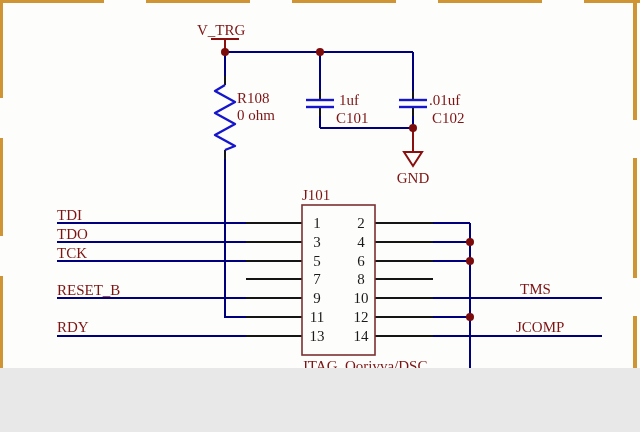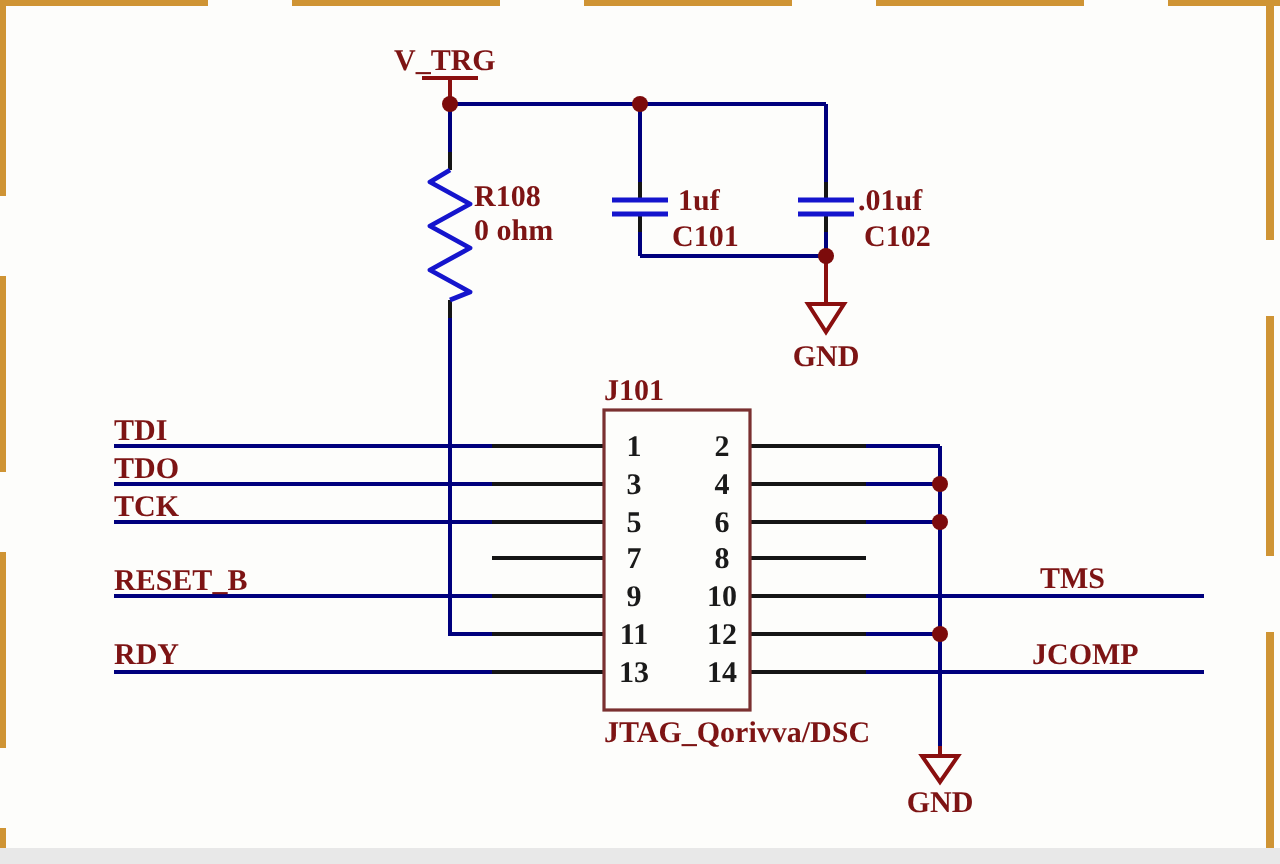--- a/index.html
+++ b/index.html
@@ -1,22 +1,21 @@
 <!DOCTYPE html>
 <html><head>
 <meta charset="utf-8">
 <style>
   html,body{margin:0;padding:0;background:#e8e8e8;}
   .page{
     position:relative;
-    width:640px;height:424px;
+    width:640px;height:368px;
     background:#fdfdfb;
     overflow:hidden;
     font-family:"Liberation Serif","DejaVu Serif",serif;
-    font-weight:bold;
   }
   
   .border-strip{position:absolute;}
   .border-top{left:0;top:0;width:640px;height:3px;
     background:repeating-linear-gradient(90deg,#cf9434 0 104px,rgba(0,0,0,0) 104px 146px);}
   .border-bottom{left:0;top:425px;width:640px;height:4px;
     background:repeating-linear-gradient(90deg,rgba(0,0,0,0) 0 38px,#cf9434 38px 142px);}
   .border-left{left:0;top:0;width:3px;height:432px;
     background:repeating-linear-gradient(180deg,#cf9434 0 98px,rgba(0,0,0,0) 98px 138px);}
   .border-right{left:633px;top:0;width:4px;height:432px;

